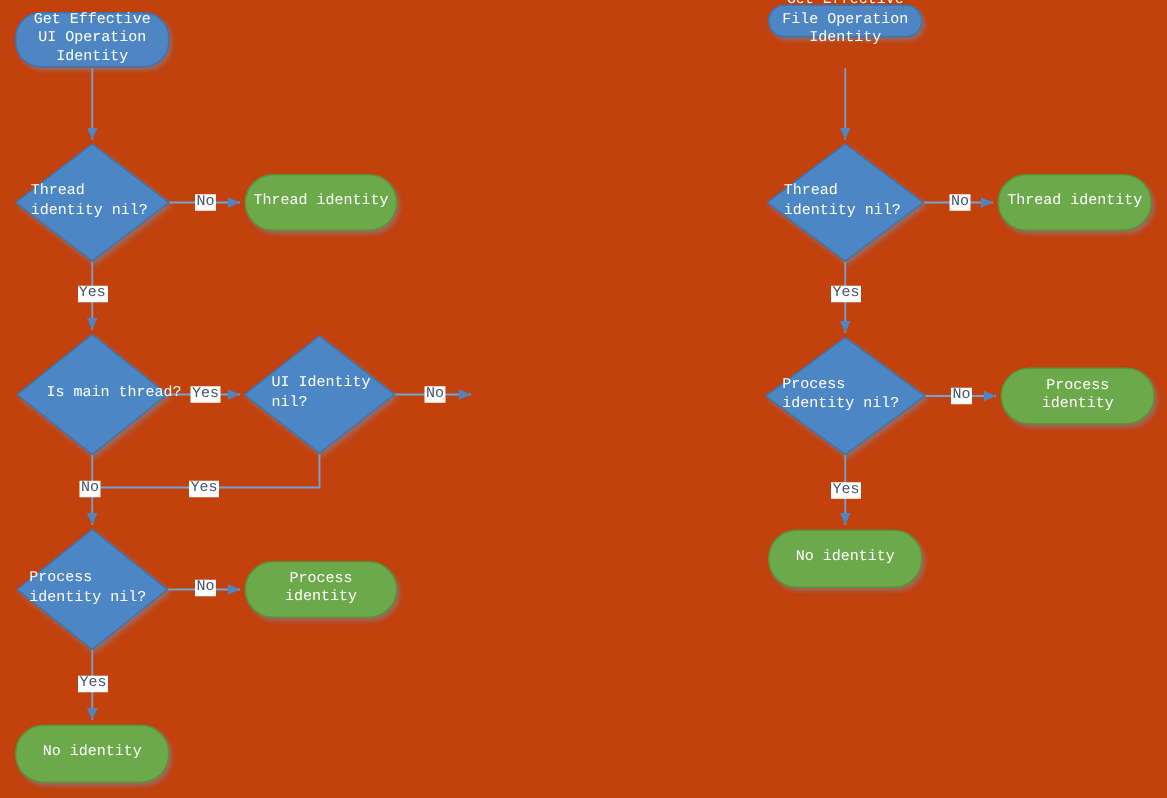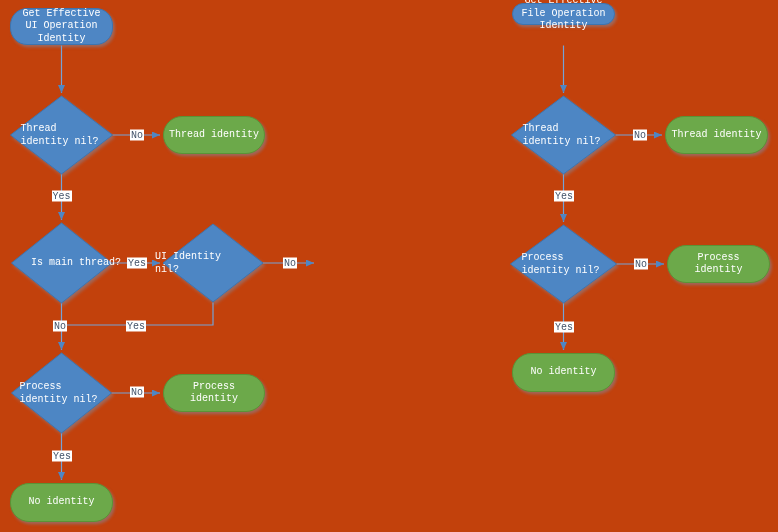--- a/index.html
+++ b/index.html
@@ -75,21 +75,21 @@
     <polygon class="diamond" filter="url(#ds)" points="563.5,96 615.5,135 563.5,174 511.5,135"></polygon>
     <polygon class="diamond" filter="url(#ds)" points="563.5,225 616.5,264 563.5,303 510.5,264"></polygon>
   </svg>
 
   <div class="node term" style="left:10px;top:8px;width:103px;height:37px;border-radius:17px;">
     <span>Get Effective UI Operation Identity</span>
   </div>
 
   <div class="dtext" style="left:61.5px;top:135px;width:82px;">Thread identity nil?</div>
   <div class="dtext" style="left:76px;top:263px;width:90px;">Is main thread?</div>
-  <div class="dtext" style="left:200px;top:263px;width:90px;">UI Identity nil?</div>
+  <div class="dtext" style="left:226px;top:263px;width:90px;">UI Identity nil?</div>
   <div class="dtext" style="left:61.5px;top:393px;width:84px;">Process identity nil?</div>
 
   <div class="node result" style="left:163px;top:116px;width:102px;height:38px;border-radius:19px;">
     <span>Thread identity</span>
   </div>
   <div class="node result" style="left:163px;top:374px;width:102px;height:38px;border-radius:19px;">
     <span>Process identity</span>
   </div>
   <div class="node result" style="left:10px;top:483px;width:103px;height:39px;border-radius:19px;">
     <span>No identity</span>

